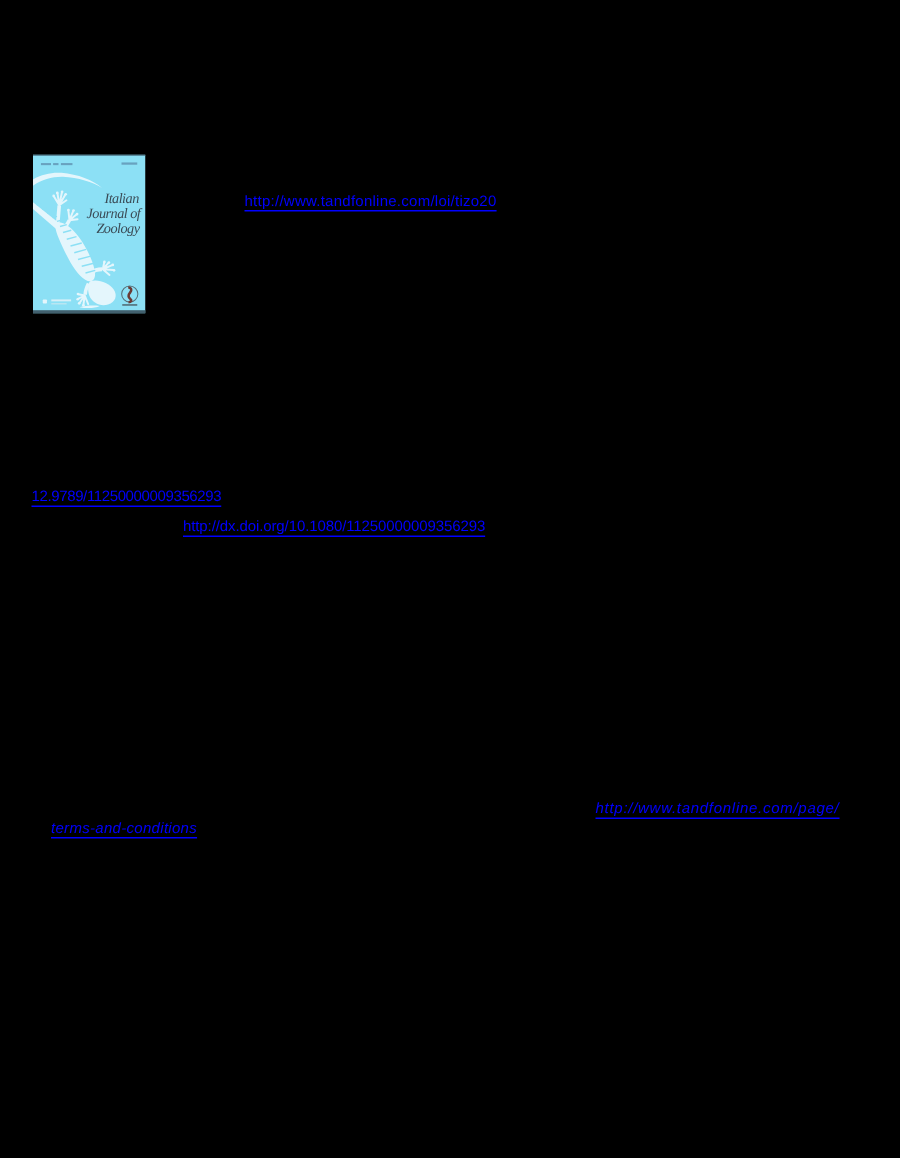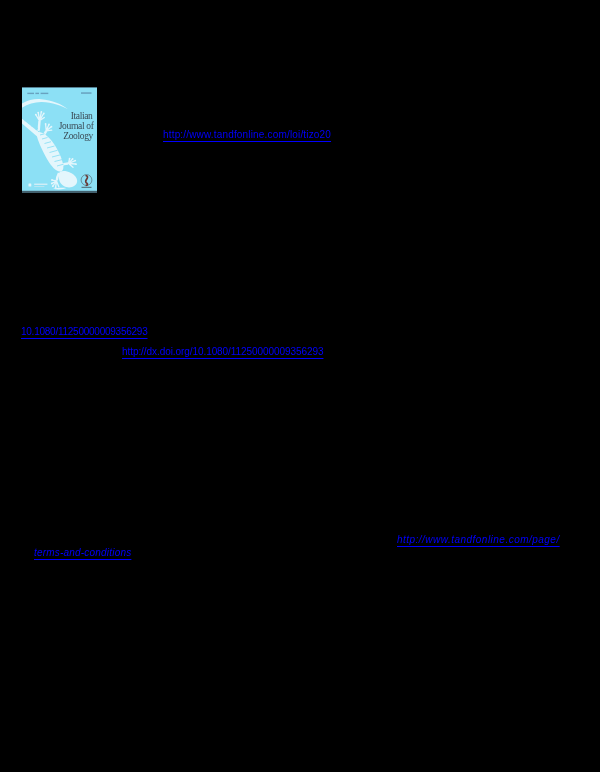--- a/index.html
+++ b/index.html
@@ -5,21 +5,21 @@
   html,body{margin:0;padding:0;}
   body{width:600px;height:772px;background:#000;position:relative;overflow:hidden;
        font-family:"Liberation Sans",sans-serif;}
   .lnk{position:absolute;color:#0000ff;font-weight:normal;white-space:nowrap;
        text-decoration:underline;text-underline-offset:3px;transform-origin:left top;}
   .it{font-style:italic;text-align:right;}
 </style>
 </head>
 <body>
 
-  <div style="position:absolute;left:22px;top:87px;width:75px;height:106px;">
+  <div style="position:absolute;left:22px;top:103px;width:75px;height:106px;font-style:italic;">
   <svg width="75" height="106" viewBox="0 0 75 106" xmlns="http://www.w3.org/2000/svg">
     <rect x="0" y="0" width="75" height="106" fill="#8ce0f5"></rect>
 
     <path d="M 0,16.6 C 6,13 13,11.7 19,12.2 C 30,13.2 40,17 46,22.3 C 40,18.6 30,15.3 20,14.9 C 13,14.7 6,16.8 0,20.8 Z" fill="#e4f6fc"></path>
 
     <path d="M 0,31.8 L 17.5,45.8 L 16,50.2 L 0,36.4 Z" fill="#e4f6fc"></path>
 
     <path d="M 19,45.5 C 23,46.5 28,51 32,57 C 36,63 40,71 41,77 C 42,81 41,84.5 38,84.5 C 34,84.5 29,79 25,72 C 20,63 15,52 15,48.5 C 15,45.8 16.5,44.9 19,45.5 Z" fill="#e4f6fc"></path>
 
     <path d="M 17.5,33.8 L 14,28 M 17.5,33.8 L 16.3,25.8 M 17.5,33.8 L 19.3,25.2 M 17.5,33.8 L 21.5,26.8 M 17.5,33.8 L 22.3,30.5" stroke="#e4f6fc" stroke-width="1.3" fill="none" stroke-linecap="round"></path>
@@ -87,16 +87,16 @@
     <rect x="6.5" y="96.6" width="2.8" height="2.8" rx="0.5" fill="#e4f6fc"></rect>
     <rect x="12.2" y="96.6" width="13.2" height="1.3" fill="#d8f0f8"></rect>
     <rect x="12.2" y="99" width="10.2" height="1" fill="#b8e6f2"></rect>
 
     <rect x="0" y="0" width="75" height="0.8" fill="#47677a"></rect>
     <rect x="0" y="103.8" width="75" height="2.2" fill="#42606e"></rect>
   </svg>
   </div>
 
   <div class="lnk" id="l1" style="left:163px;top:129px;font-size:10px;letter-spacing:0.17px;">http://www.tandfonline.com/loi/tizo20</div>
-  <div class="lnk" id="l2" style="left:21px;top:326px;font-size:10px;letter-spacing:-0.25px;">10.1080/11250000009356293</div>
+  <div class="lnk" id="l2" style="left:21px;top:326px;font-size:10px;letter-spacing:-0.25px;">12.9789/11250000009356293</div>
   <div class="lnk" id="l3" style="left:122px;top:346px;font-size:10px;letter-spacing:-0.07px;text-align:right;">http://dx.doi.org/10.1080/11250000009356293</div>
   <div class="lnk it" id="l4" style="left:397px;top:534px;font-size:10px;letter-spacing:0.48px;">http://www.tandfonline.com/page/</div>
   <div class="lnk it" id="l5" style="left:34px;top:547px;font-size:10px;letter-spacing:0.2px;">terms-and-conditions</div>
 
 </body></html>

